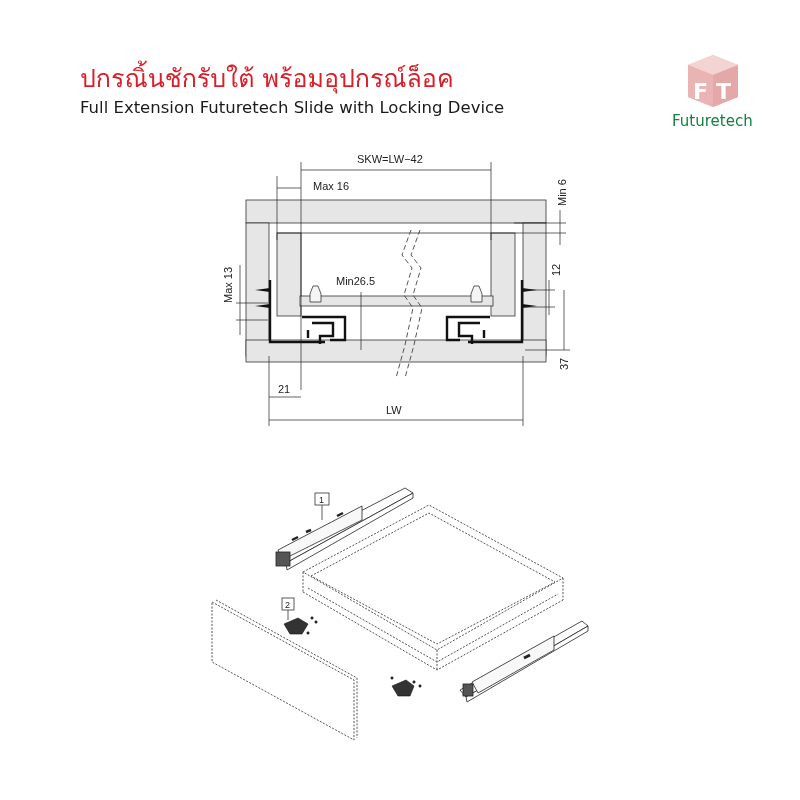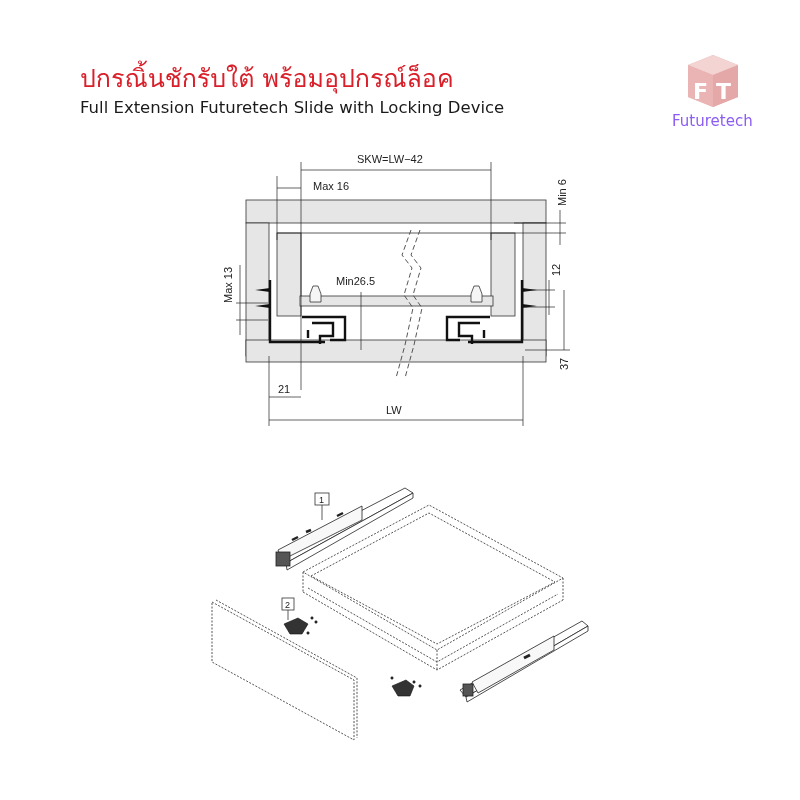--- a/index.html
+++ b/index.html
@@ -1,20 +1,20 @@
 <!DOCTYPE html>
 <html><head>
   <meta charset="utf-8">
   <style>
     html, body { margin: 0; padding: 0; background: #ffffff; }
     body { width: 800px; height: 800px; position: relative; overflow: hidden; font-family: "Liberation Sans", "DejaVu Sans", sans-serif; }
     .title-th { position: absolute; left: 80px; top: 58px; font-size: 25px; color: #d9202a; font-family: "DejaVu Sans", sans-serif; letter-spacing: 0px; white-space: nowrap; }
     .title-en { position: absolute; left: 80px; top: 98px; font-size: 16.5px; color: #1a1a1a; font-family: "DejaVu Sans", sans-serif; white-space: nowrap; }
     .logo { position: absolute; left: 668px; top: 55px; width: 90px; height: 80px; }
-    .logo-text { position: absolute; left: 672px; top: 112px; font-size: 15px; color: #8b5cf6; font-family: "DejaVu Sans", sans-serif; white-space: nowrap; }
+    .logo-text { position: absolute; left: 672px; top: 112px; font-size: 15px; color: #15803d; font-family: "DejaVu Sans", sans-serif; white-space: nowrap; }
     .diagram { position: absolute; left: 0; top: 0; width: 800px; height: 800px; }
     .dim { font-family: "Liberation Sans", sans-serif; font-size: 11px; fill: #222; }
   </style>
 </head>
 <body>
 
 <div class="title-th">ปกรณิ้นชักรับใต้ พร้อมอุปกรณ์ล็อค</div>
 <div class="title-en">Full Extension Futuretech Slide with Locking Device</div>
 
 <div class="logo">

